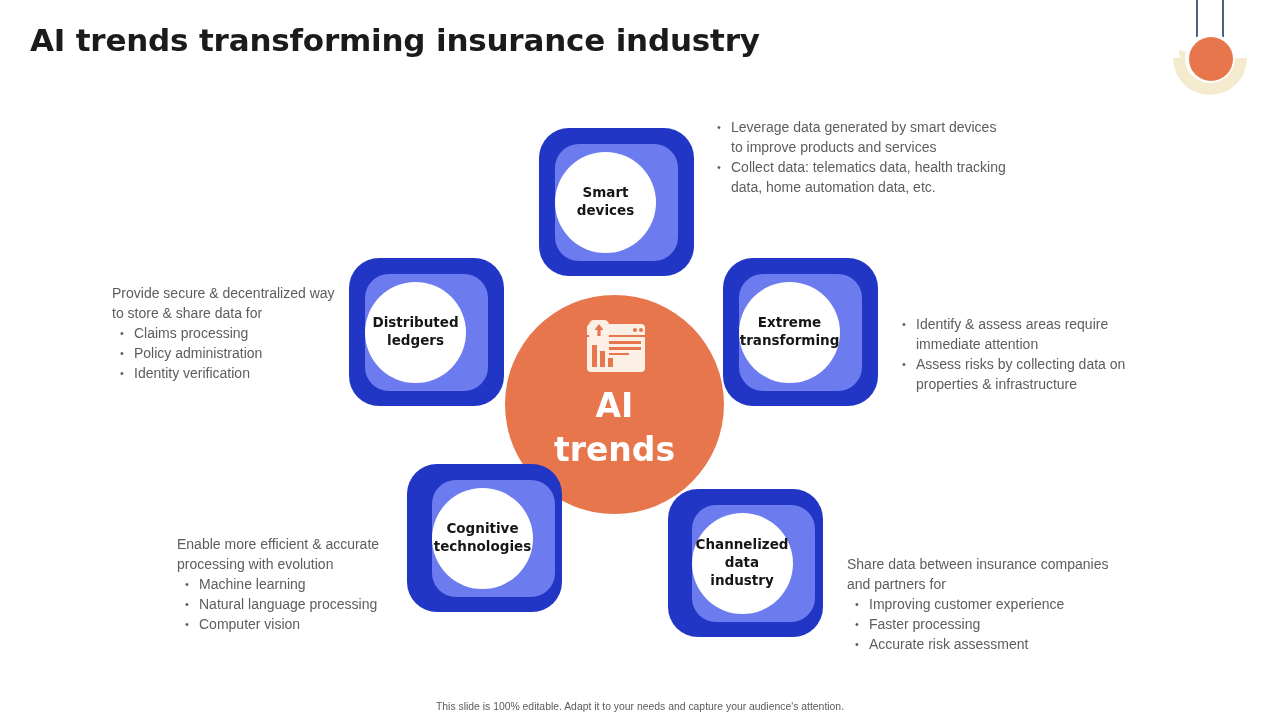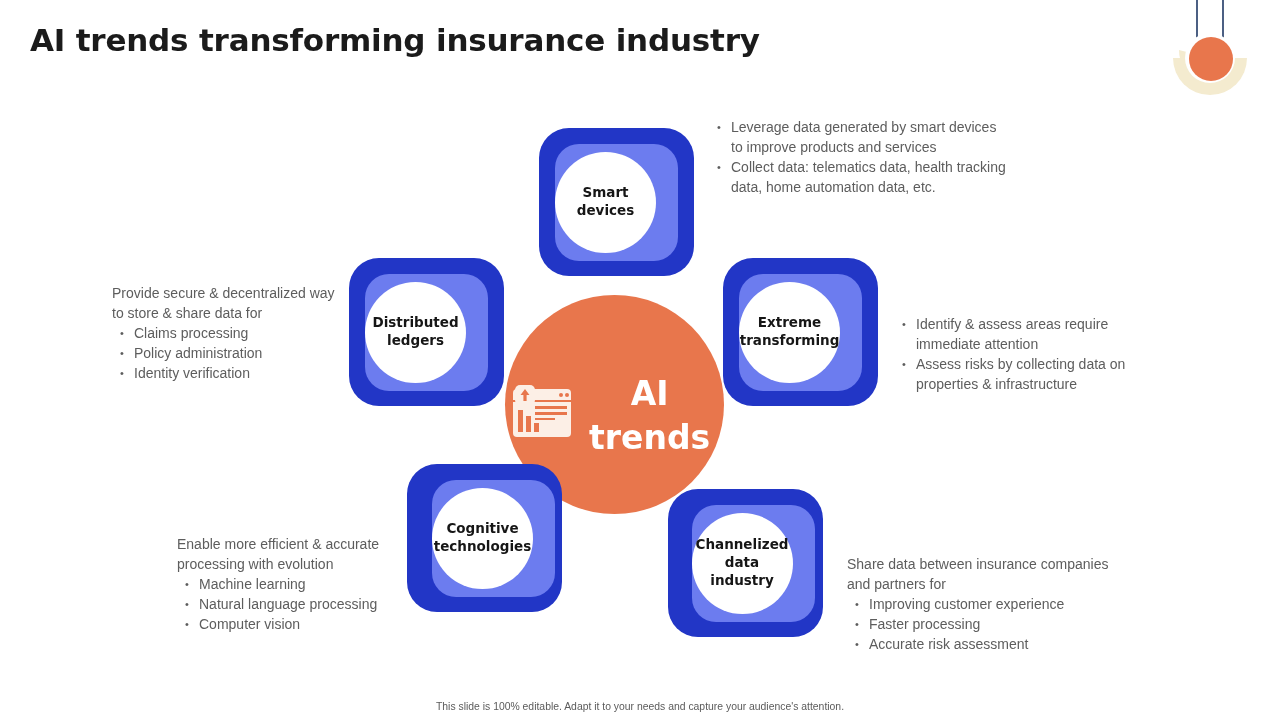--- a/index.html
+++ b/index.html
@@ -47,27 +47,26 @@
   
   .center-circle {
     position: absolute;
     left: 505px;
     top: 295px;
     width: 219px;
     height: 219px;
     border-radius: 50%;
     background: #E8764C;
     display: flex;
-    flex-direction: row;
+    flex-direction: column;
     align-items: center;
     justify-content: flex-start;
     padding-top: 23px;
     box-sizing: border-box;
     z-index: 3;
-    gap: 12px;
   }
   .center-icon {
     width: 72px;
     height: 62px;
     margin-bottom: 4px;
   }
   .center-label {
     color: #ffffff;
     font-size: 33px;
     font-weight: bold;

